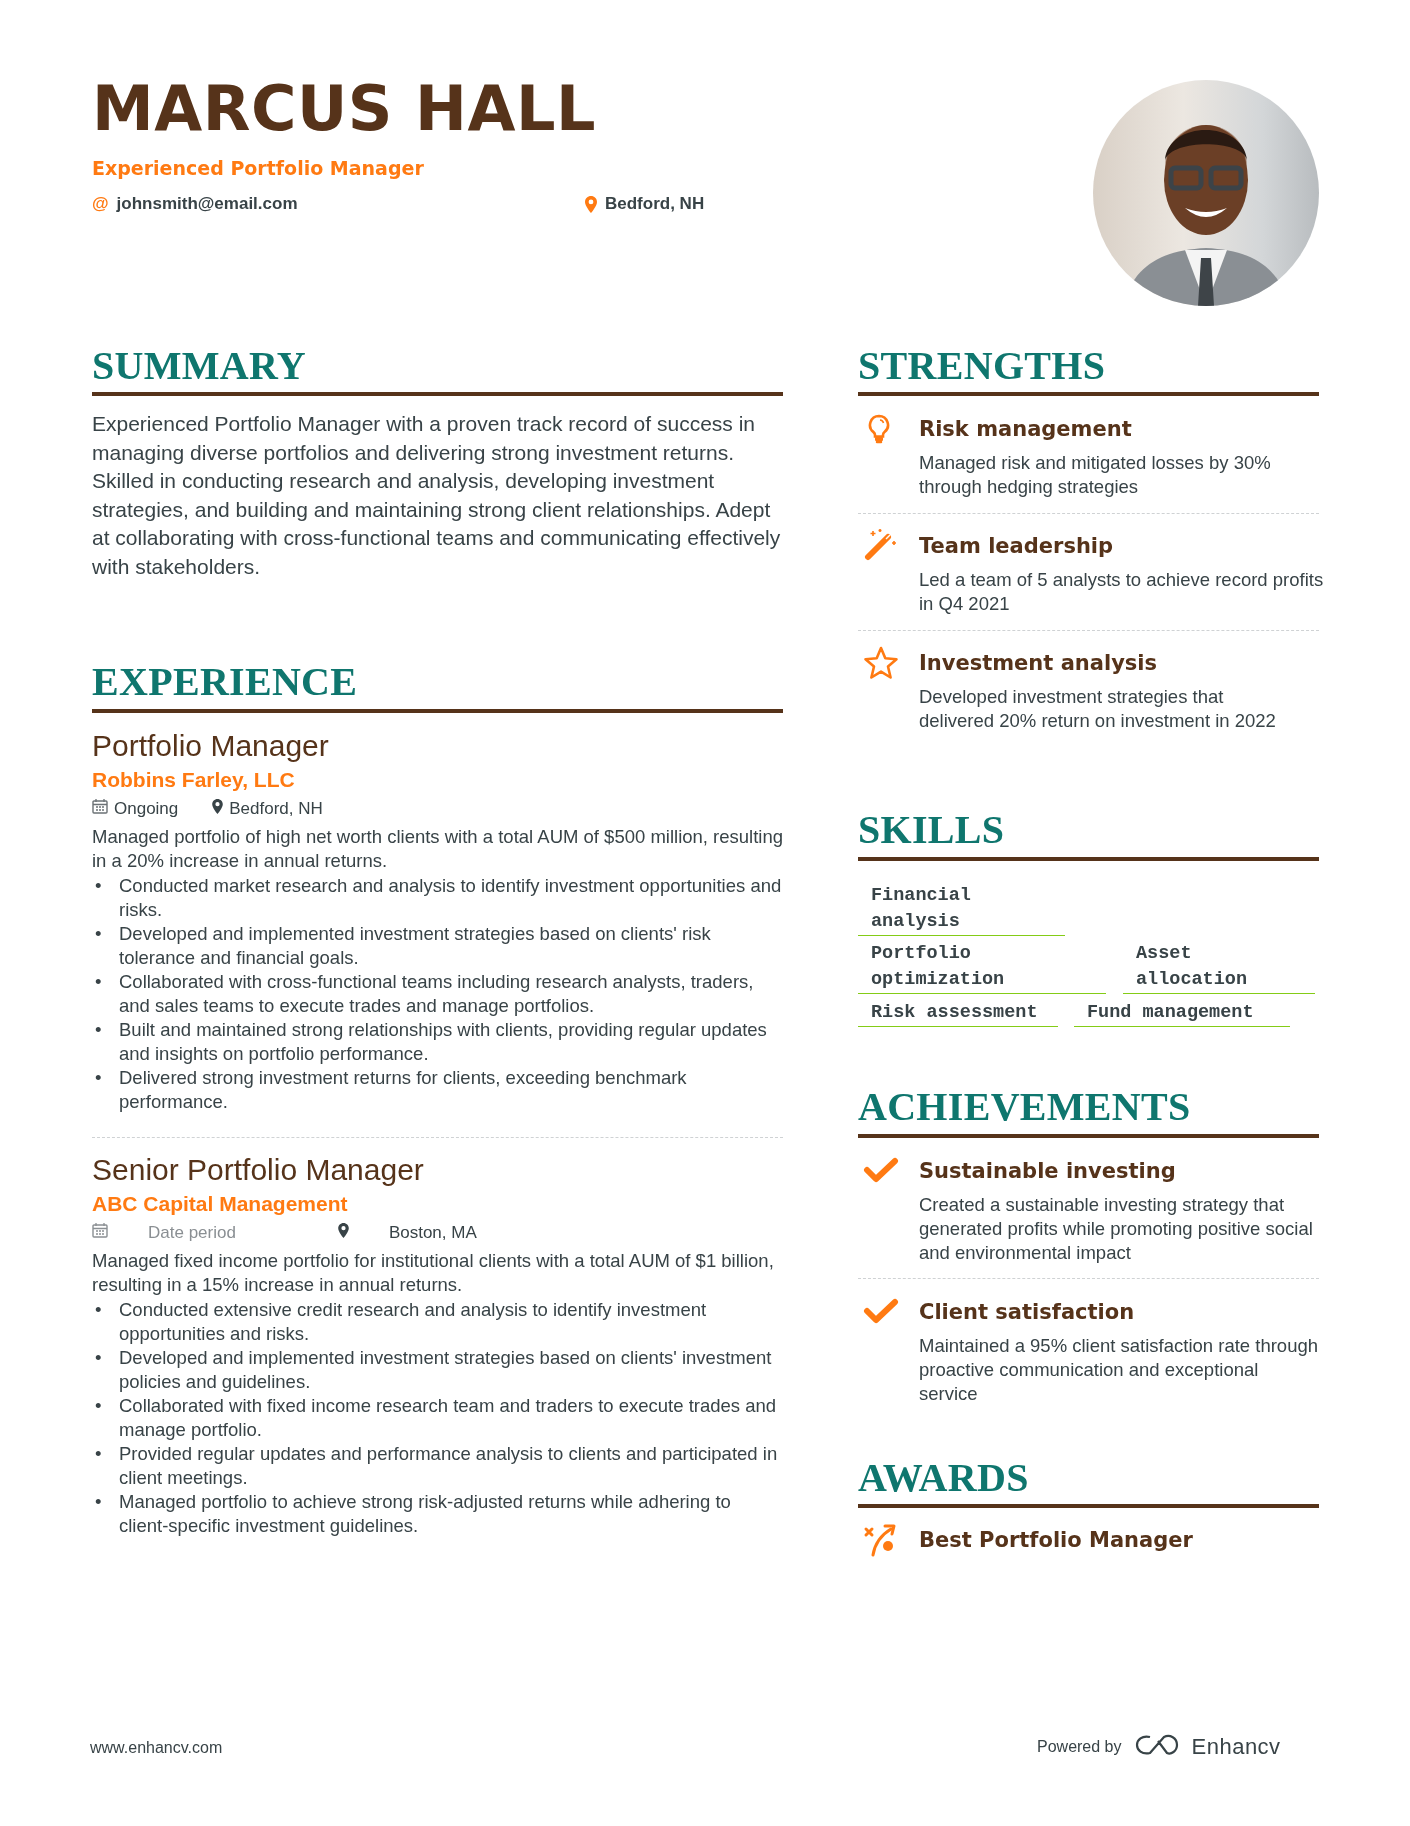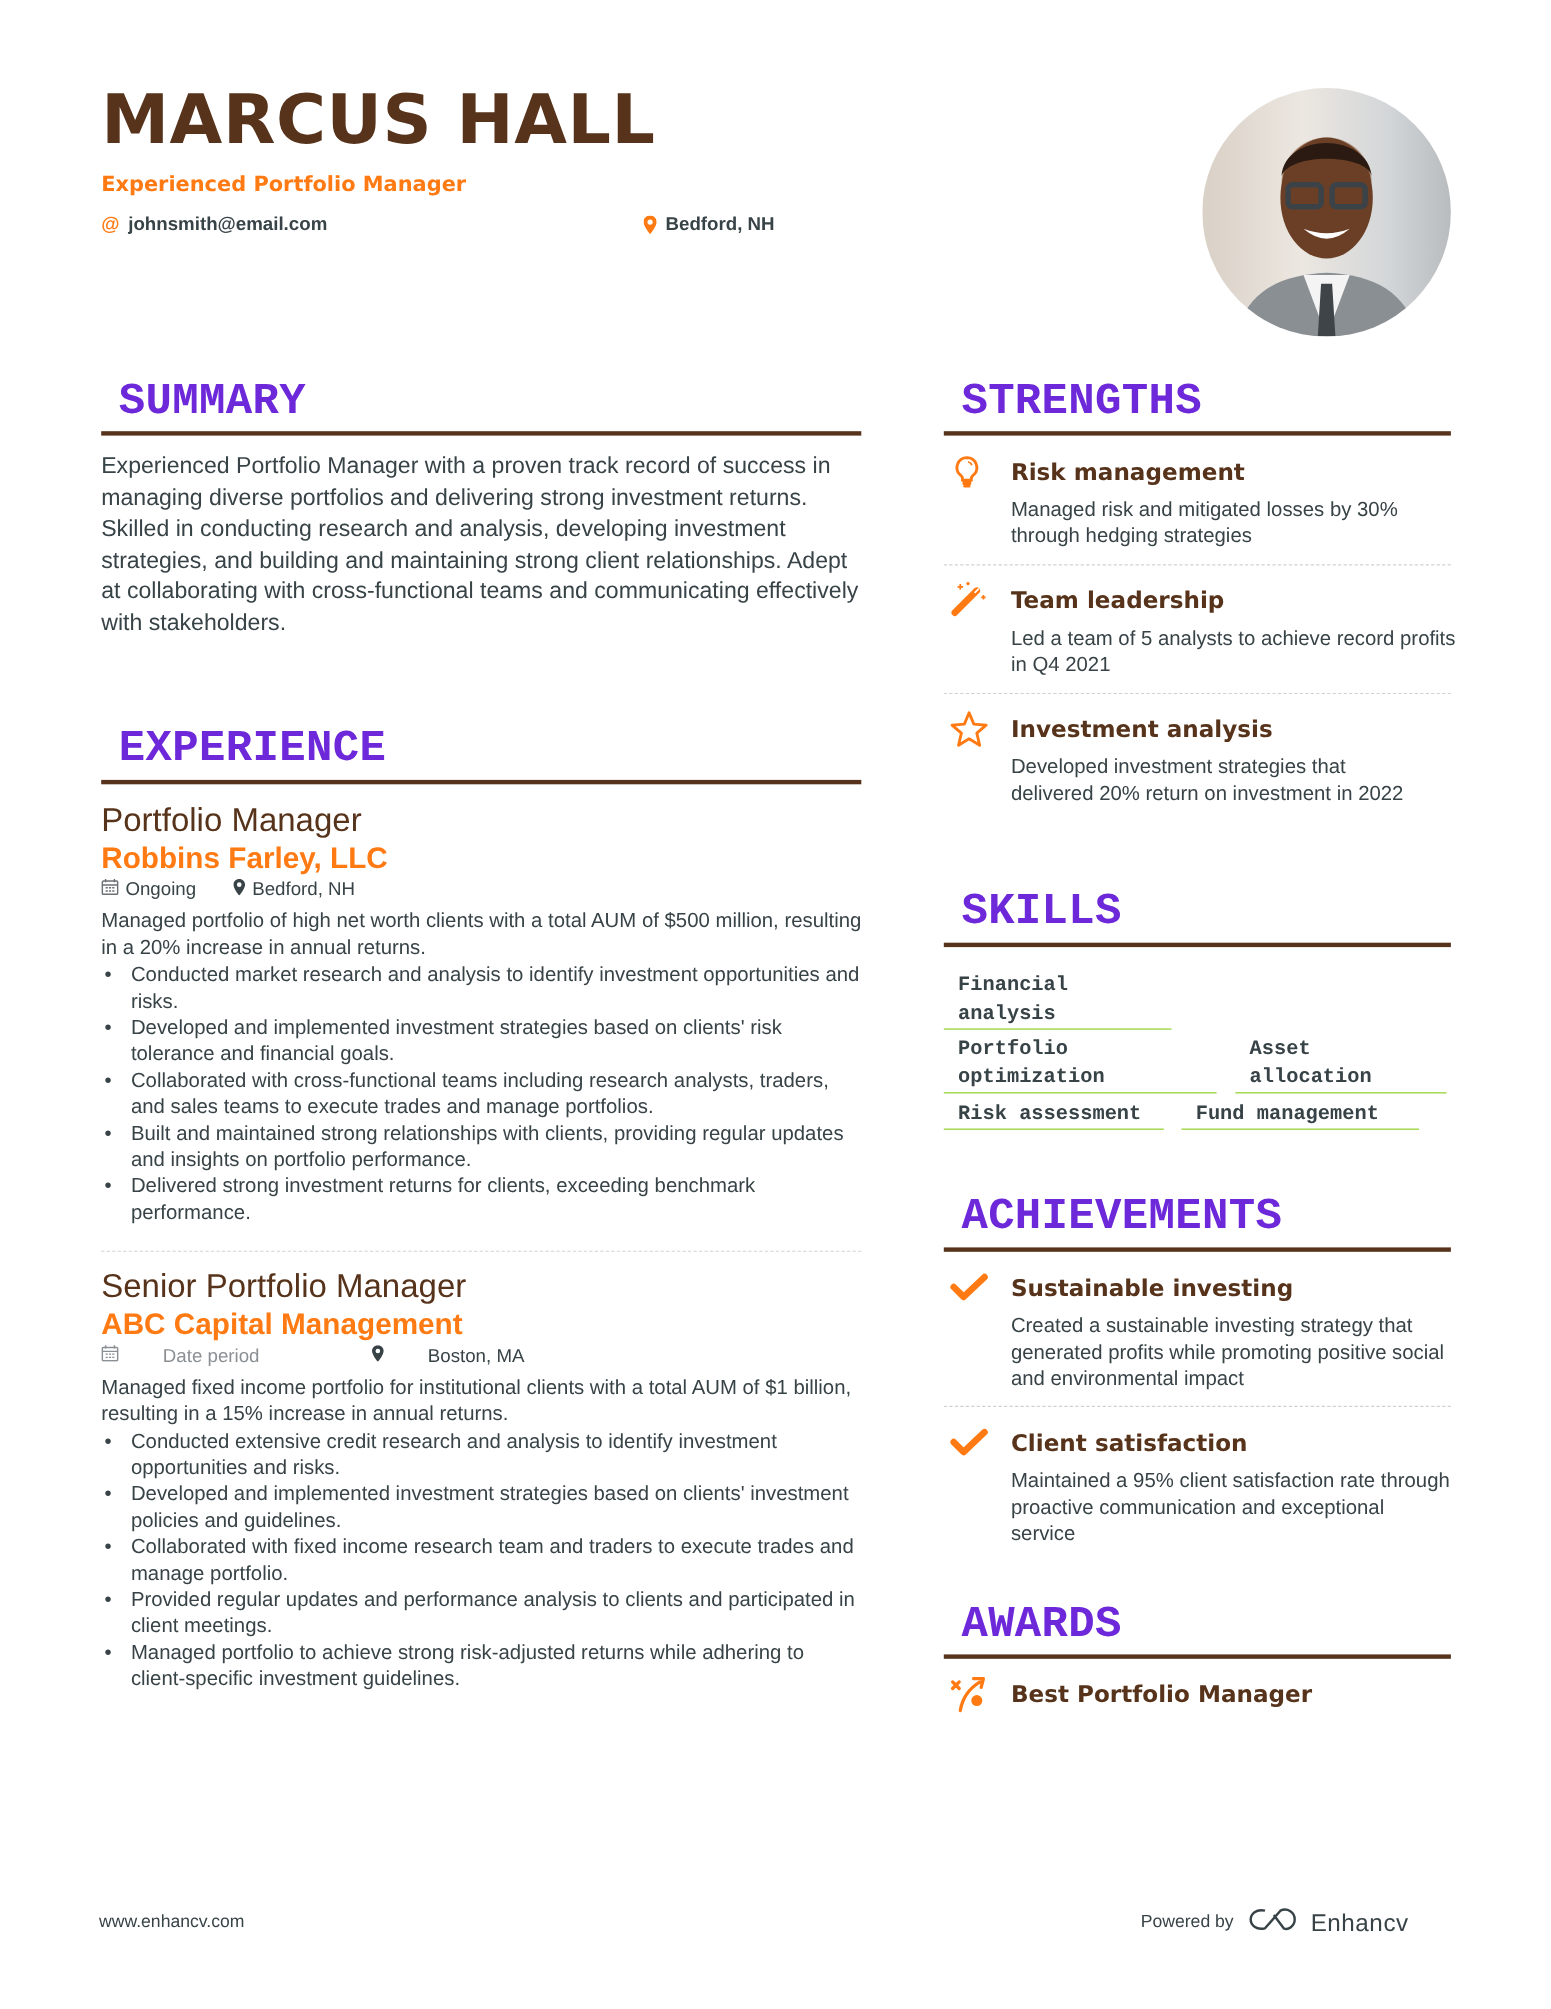--- a/index.html
+++ b/index.html
@@ -11,27 +11,27 @@
   
   .name { left: 92px; top: 74px; font-size: 62px; font-weight: bold; color: #56331a; letter-spacing: 0.5px; line-height: 70px; font-family: "DejaVu Sans", sans-serif; }
   .title { left: 92px; top: 150px; font-size: 19px; font-weight: bold; color: #ff7a12; line-height: 36px; font-family: "DejaVu Sans", sans-serif; }
   .contact { top: 193px; font-size: 17px; font-weight: bold; color: #384347; line-height: 22px; display: flex; align-items: center; gap: 8px; }
   .contact .ico { color: #ff7a12; font-weight: bold; font-size: 17px; display: inline-flex; align-items: center; }
   .photo { left: 1093px; top: 80px; width: 226px; height: 226px; border-radius: 50%; overflow: hidden;
            background: radial-gradient(circle at 50% 38%, #7a4a2e 0 22%, transparent 23%),
                        linear-gradient(90deg, #d9d0c6 0%, #ece7e1 40%, #d3d6d8 75%, #b8bcbf 100%); }
 
   
-  .sec-h { font-size: 40px; font-weight: bold; color: #6d28d9; line-height: 46px; font-family: Liberation Mono, monospace; letter-spacing: 0.3px; margin-left: 16px; }
+  .sec-h { font-size: 40px; font-weight: bold; color: #0f766e; line-height: 46px; font-family: Liberation Serif, serif; letter-spacing: 0.3px; }
   .sec-line { height: 4px; background: #56331a; }
 
   
   .para { font-size: 21px; line-height: 28.5px; color: #384347; }
   .job-title { font-size: 30px; line-height: 36px; color: #56331a; }
-  .company { font-size: 27px; font-weight: bold; color: #ff7a12; line-height: 26px; }
+  .company { font-size: 21px; font-weight: bold; color: #ff7a12; line-height: 26px; }
   .meta { font-size: 17px; line-height: 22px; color: #384347; display: flex; align-items: center; gap: 6px; }
   .meta .muted { color: #8a8f93; }
   .meta .gap { width: 22px; }
   .desc { font-size: 18.5px; line-height: 24px; color: #384347; }
   ul.bullets { list-style: none; font-size: 18.5px; line-height: 24px; color: #384347; }
   ul.bullets li { position: relative; padding-left: 27px; }
   ul.bullets li::before { content: "•"; position: absolute; left: 3px; top: 0; }
   .dash { height: 0; border-top: 1.5px dashed #cfd2d4; }
 
   

